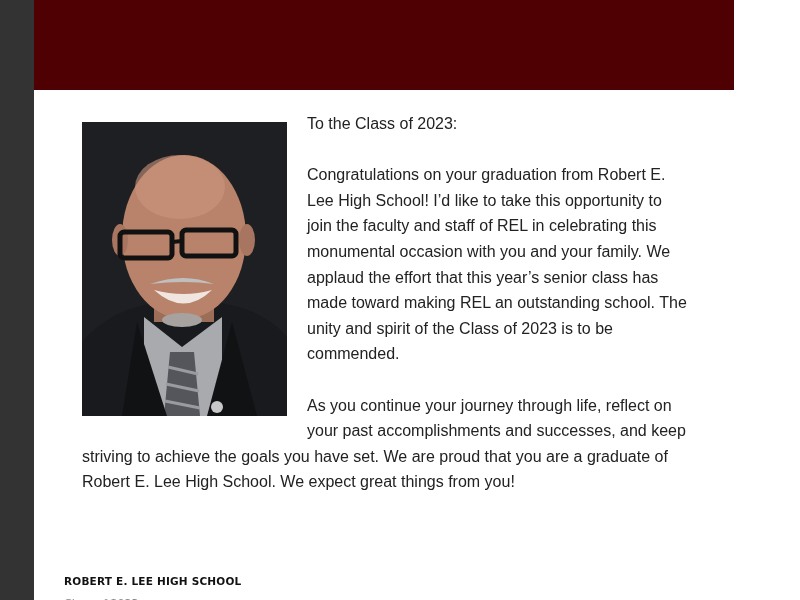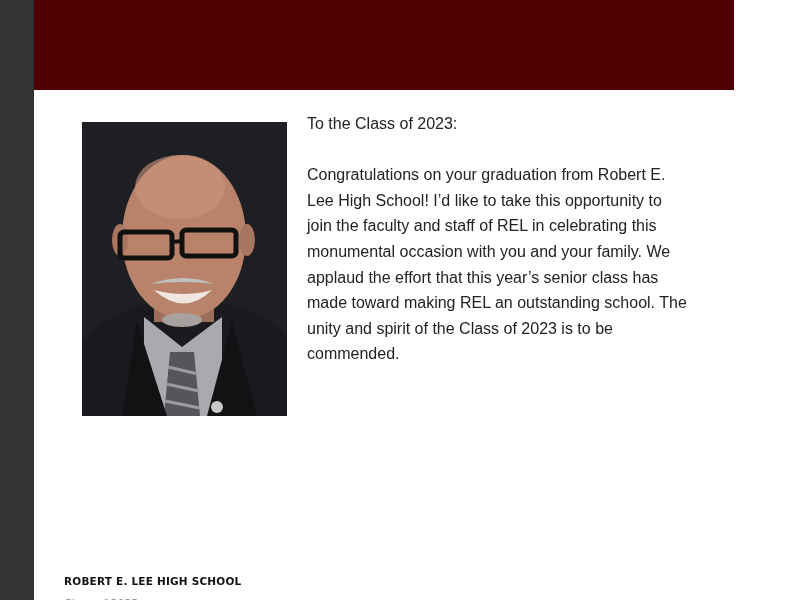--- a/index.html
+++ b/index.html
@@ -70,19 +70,20 @@
         <path d="M72 168 Q102 195 130 168 Q102 176 72 168 Z" fill="#f1e5df"></path>
 
         <ellipse cx="100" cy="198" rx="20" ry="7" fill="#a7a2a0"></ellipse>
 
         <circle cx="135" cy="285" r="6" fill="#c8c8c8"></circle>
       </svg>
     </div>
 
     <p>To the Class of 2023:</p>
     <p>Congratulations on your graduation from Robert E. Lee High School! I’d like to take this opportunity to join the faculty and staff of REL in celebrating this monumental occasion with you and your family. We applaud the effort that this year’s senior class has made toward making REL an outstanding school. The unity and spirit of the Class of 2023 is to be commended.</p>
+    <p>As you continue your journey through life, reflect on your past accomplishments and successes, and keep striving to achieve the goals you have set. We are proud that you are a graduate of Robert E. Lee High School. We expect great things from you!</p>
   </div>
 
   <div class="footer">
     <span class="school">ROBERT E. LEE HIGH SCHOOL</span>
     <span class="class">Class of 2023</span>
   </div>
 </div>
 
 </body></html>

